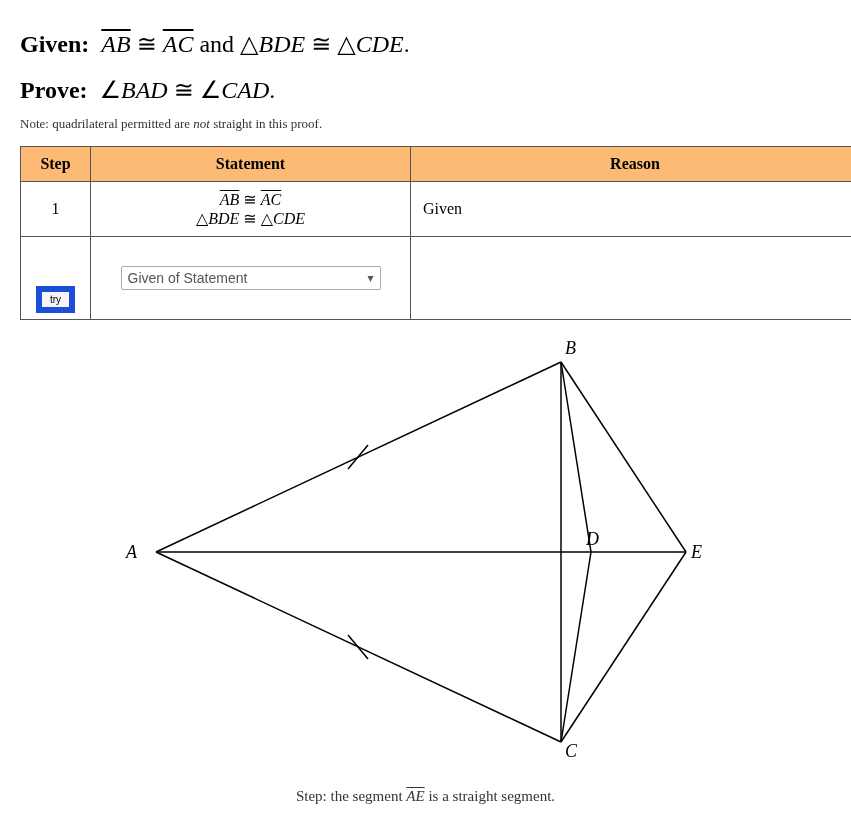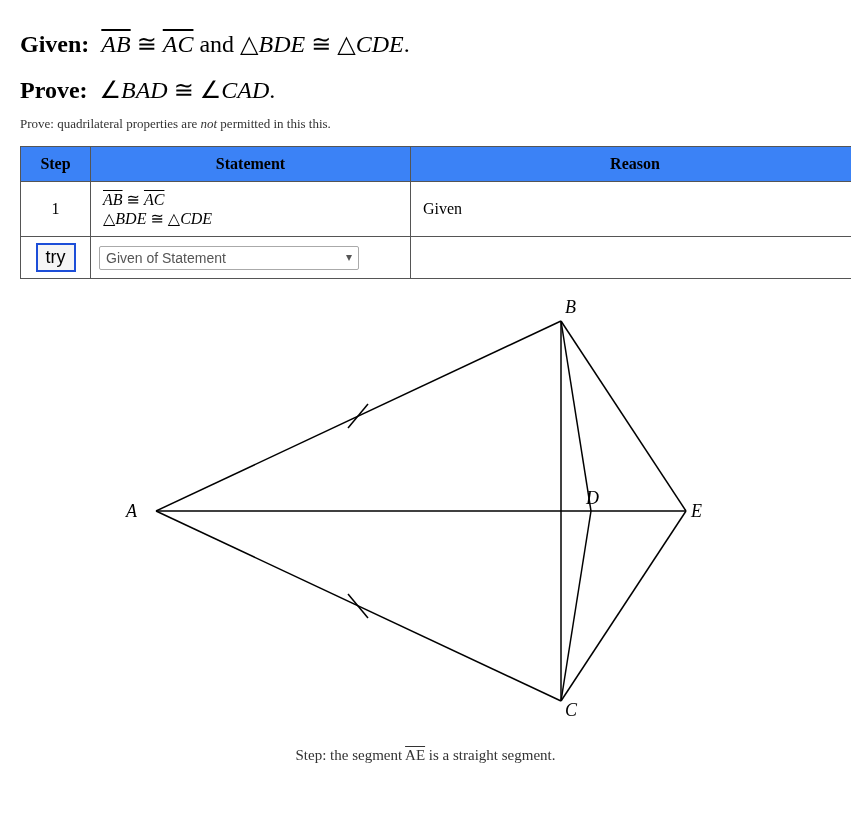--- a/index.html
+++ b/index.html
@@ -32,42 +32,43 @@
       width: 840px;
       border-collapse: collapse;
       border: 1px solid #555;
       margin-bottom: 12px;
     }
     .proof-table th {
       border: 1px solid #555;
       padding: 8px 0;
       text-align: center;
       font-weight: bold;
-      background: #3b82f6;
+      background: #fdba74;
     }
     .proof-table td {
       border: 1px solid #555;
       padding: 8px 12px;
       vertical-align: middle;
     }
     .step-col { text-align: center; width: 70px; }
-    .statement-col { text-align: left; width: 320px; }
+    .statement-col { text-align: center; width: 320px; }
     .reason-col { text-align: left; }
 
     .try-row td {
       padding: 6px 8px;
       border: 1px solid #555;
     }
 
     .try-btn {
       padding: 2px 8px;
-      font-size: 18px;
+      font-size: 10px;
       cursor: pointer;
-      border: 2px solid #1d4ed8;
+      border: 6px solid #1d4ed8;
       background: #f5f5f5;
+      margin-top: 43px;
     }
     .dropdown-wrapper {
       display: inline-flex;
       align-items: center;
       border: 1px solid #aaa;
       border-radius: 2px;
       background: #fff;
       padding: 3px 6px;
       min-width: 260px;
       cursor: pointer;
@@ -98,21 +99,21 @@
     svg.geom {
       width: 620px;
       height: 440px;
     }
     .bottom-note {
       text-align: center;
       font-size: 15px;
       color: #333;
       margin-top: 4px;
     }
-    .bottom-note span.seg { text-decoration: overline; }
+    .bottom-note span.seg { text-decoration: overline; font-style: italic; }
 
   </style>
 </head>
 <body>
 
 <div class="given-line">
   <span><strong>Given:</strong></span>
   <span>
     &nbsp;<span class="overline math-italic">AB</span> ≅ <span class="overline math-italic">AC</span>
     and △<span class="math-italic">BDE</span> ≅ △<span class="math-italic">CDE</span>.
@@ -120,23 +121,23 @@
 </div>
 
 <div class="prove-line">
   <span><strong>Prove:</strong></span>
   <span>
     &nbsp;∠<span class="math-italic">BAD</span> ≅ ∠<span class="math-italic">CAD</span>.
   </span>
 </div>
 
 <div class="note-line">
-  <span>Prove: quadrilateral properties are </span>
+  <span>Note: quadrilateral permitted are </span>
   <em>not</em>
-  <span> permitted in this this.</span>
+  <span> straight in this proof.</span>
 </div>
 
 <table class="proof-table">
   <thead>
     <tr>
       <th class="step-col">Step</th>
       <th class="statement-col">Statement</th>
       <th class="reason-col">Reason</th>
     </tr>
   </thead>

